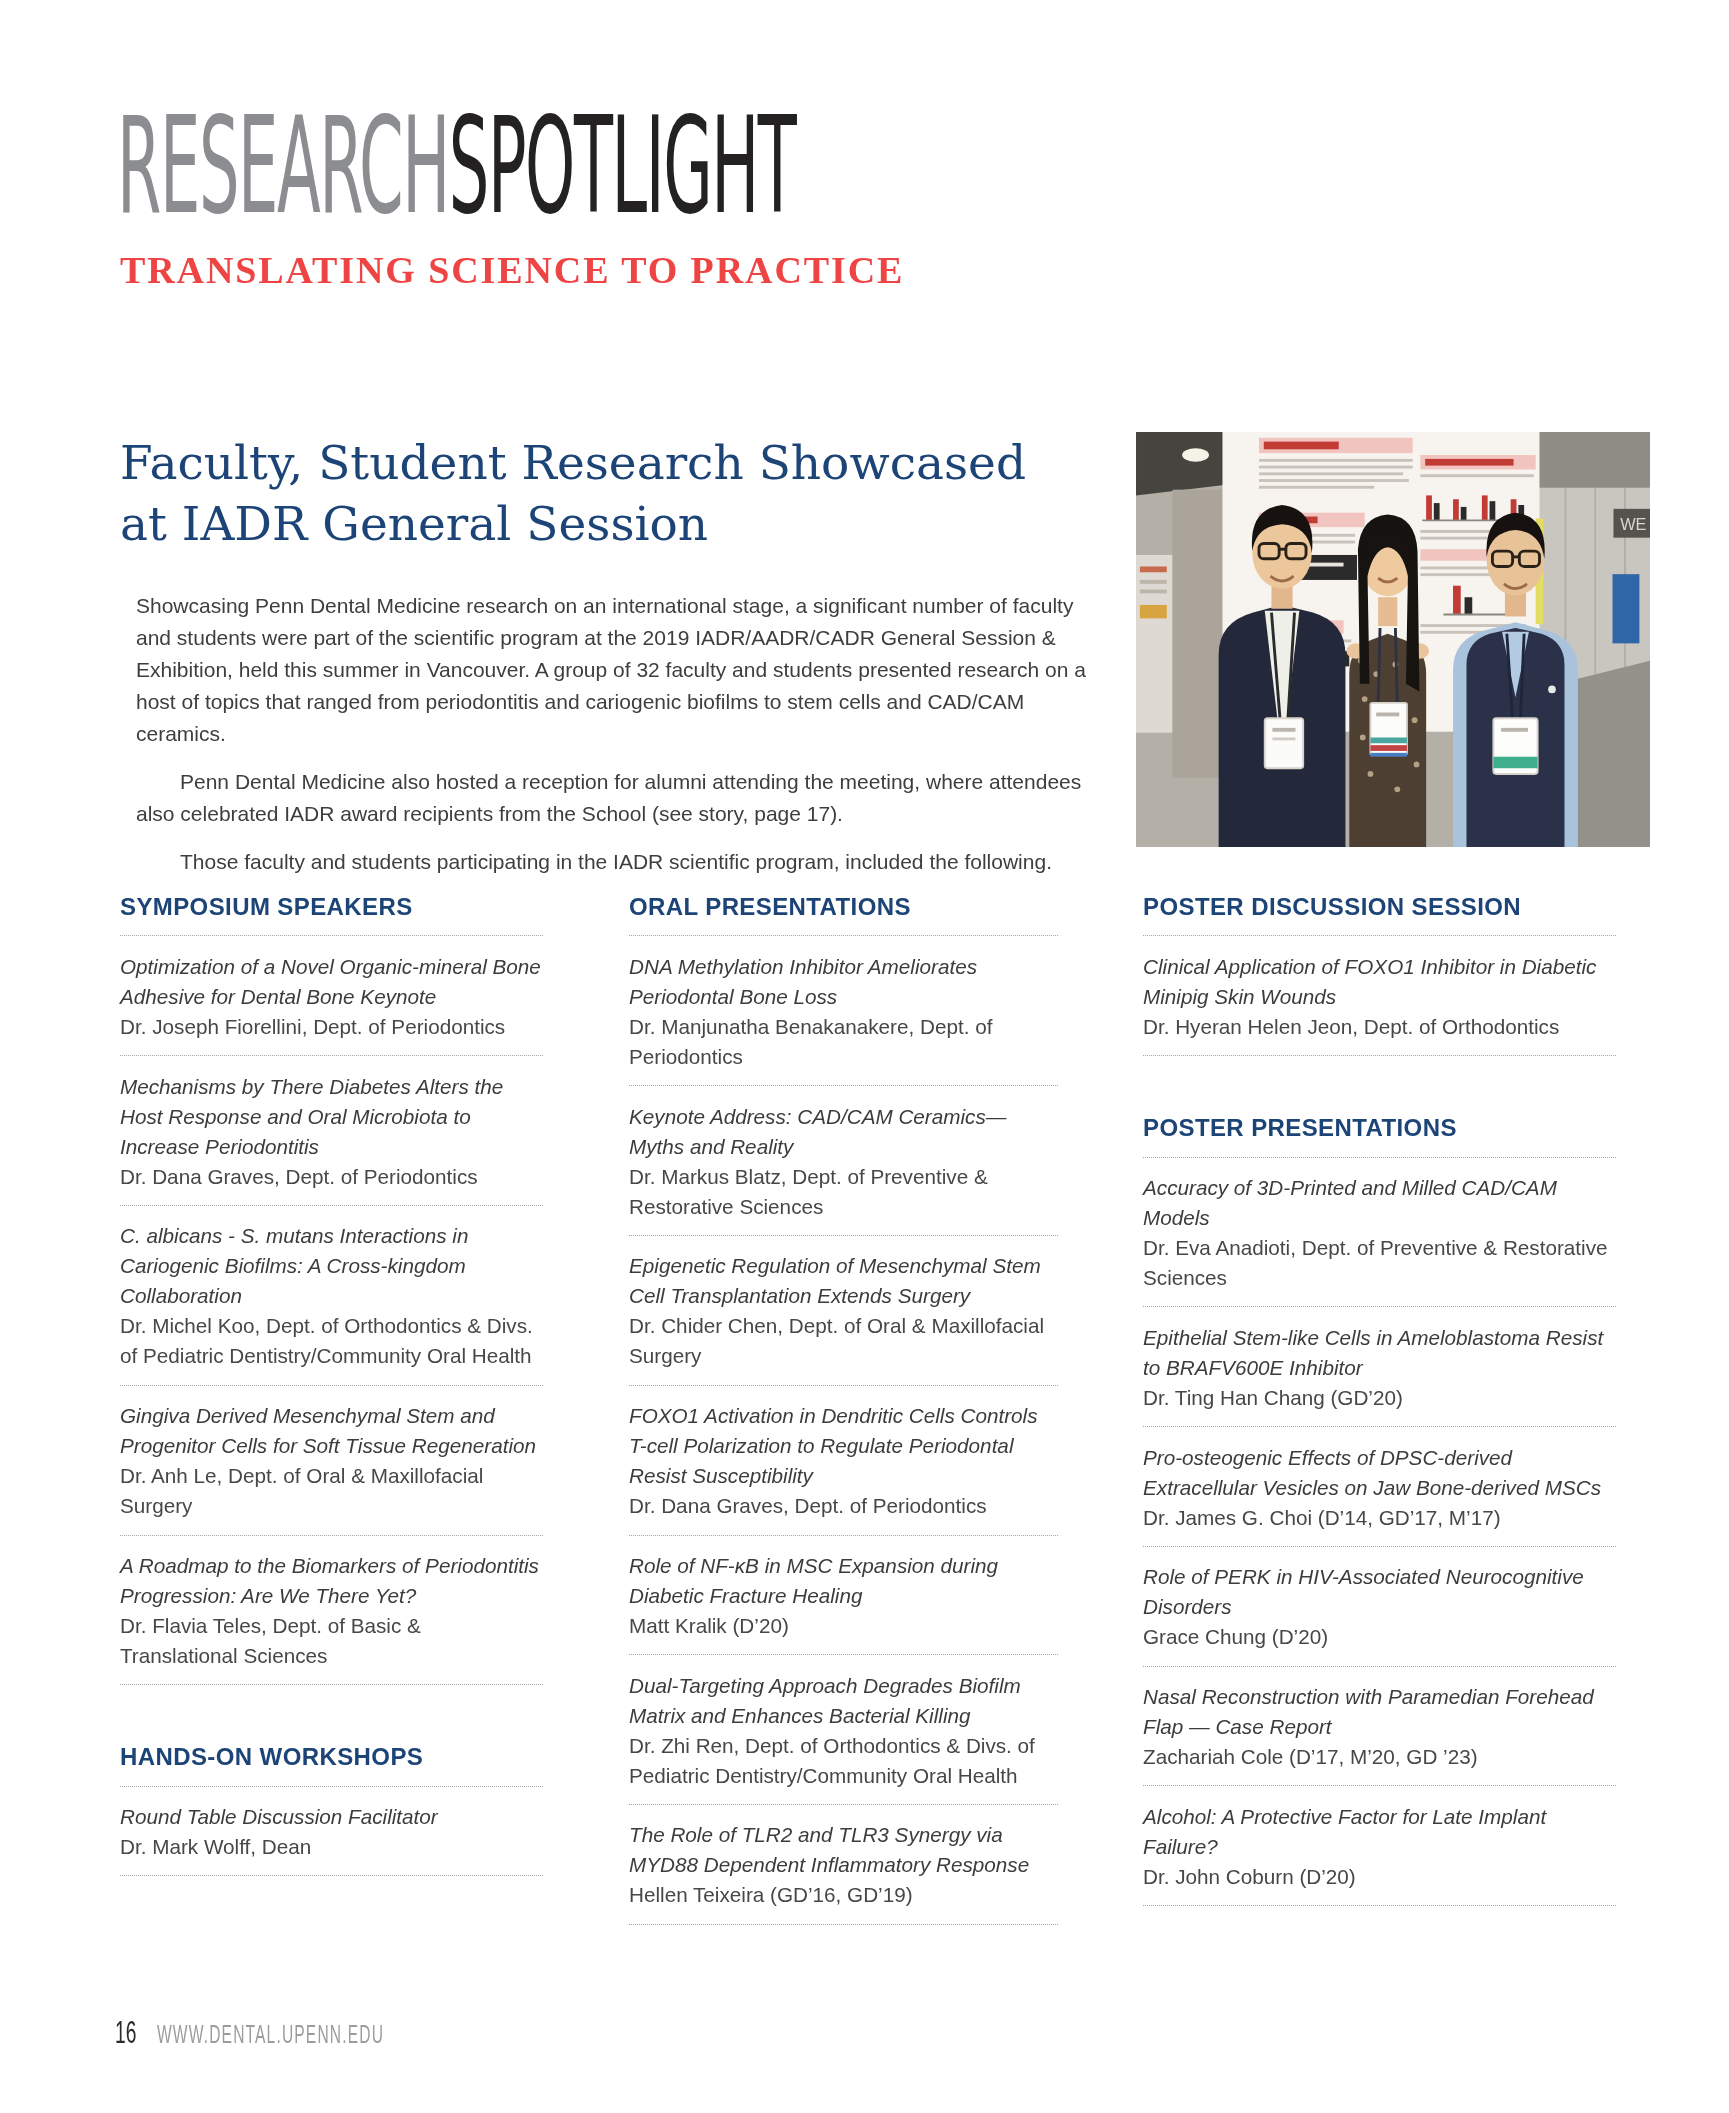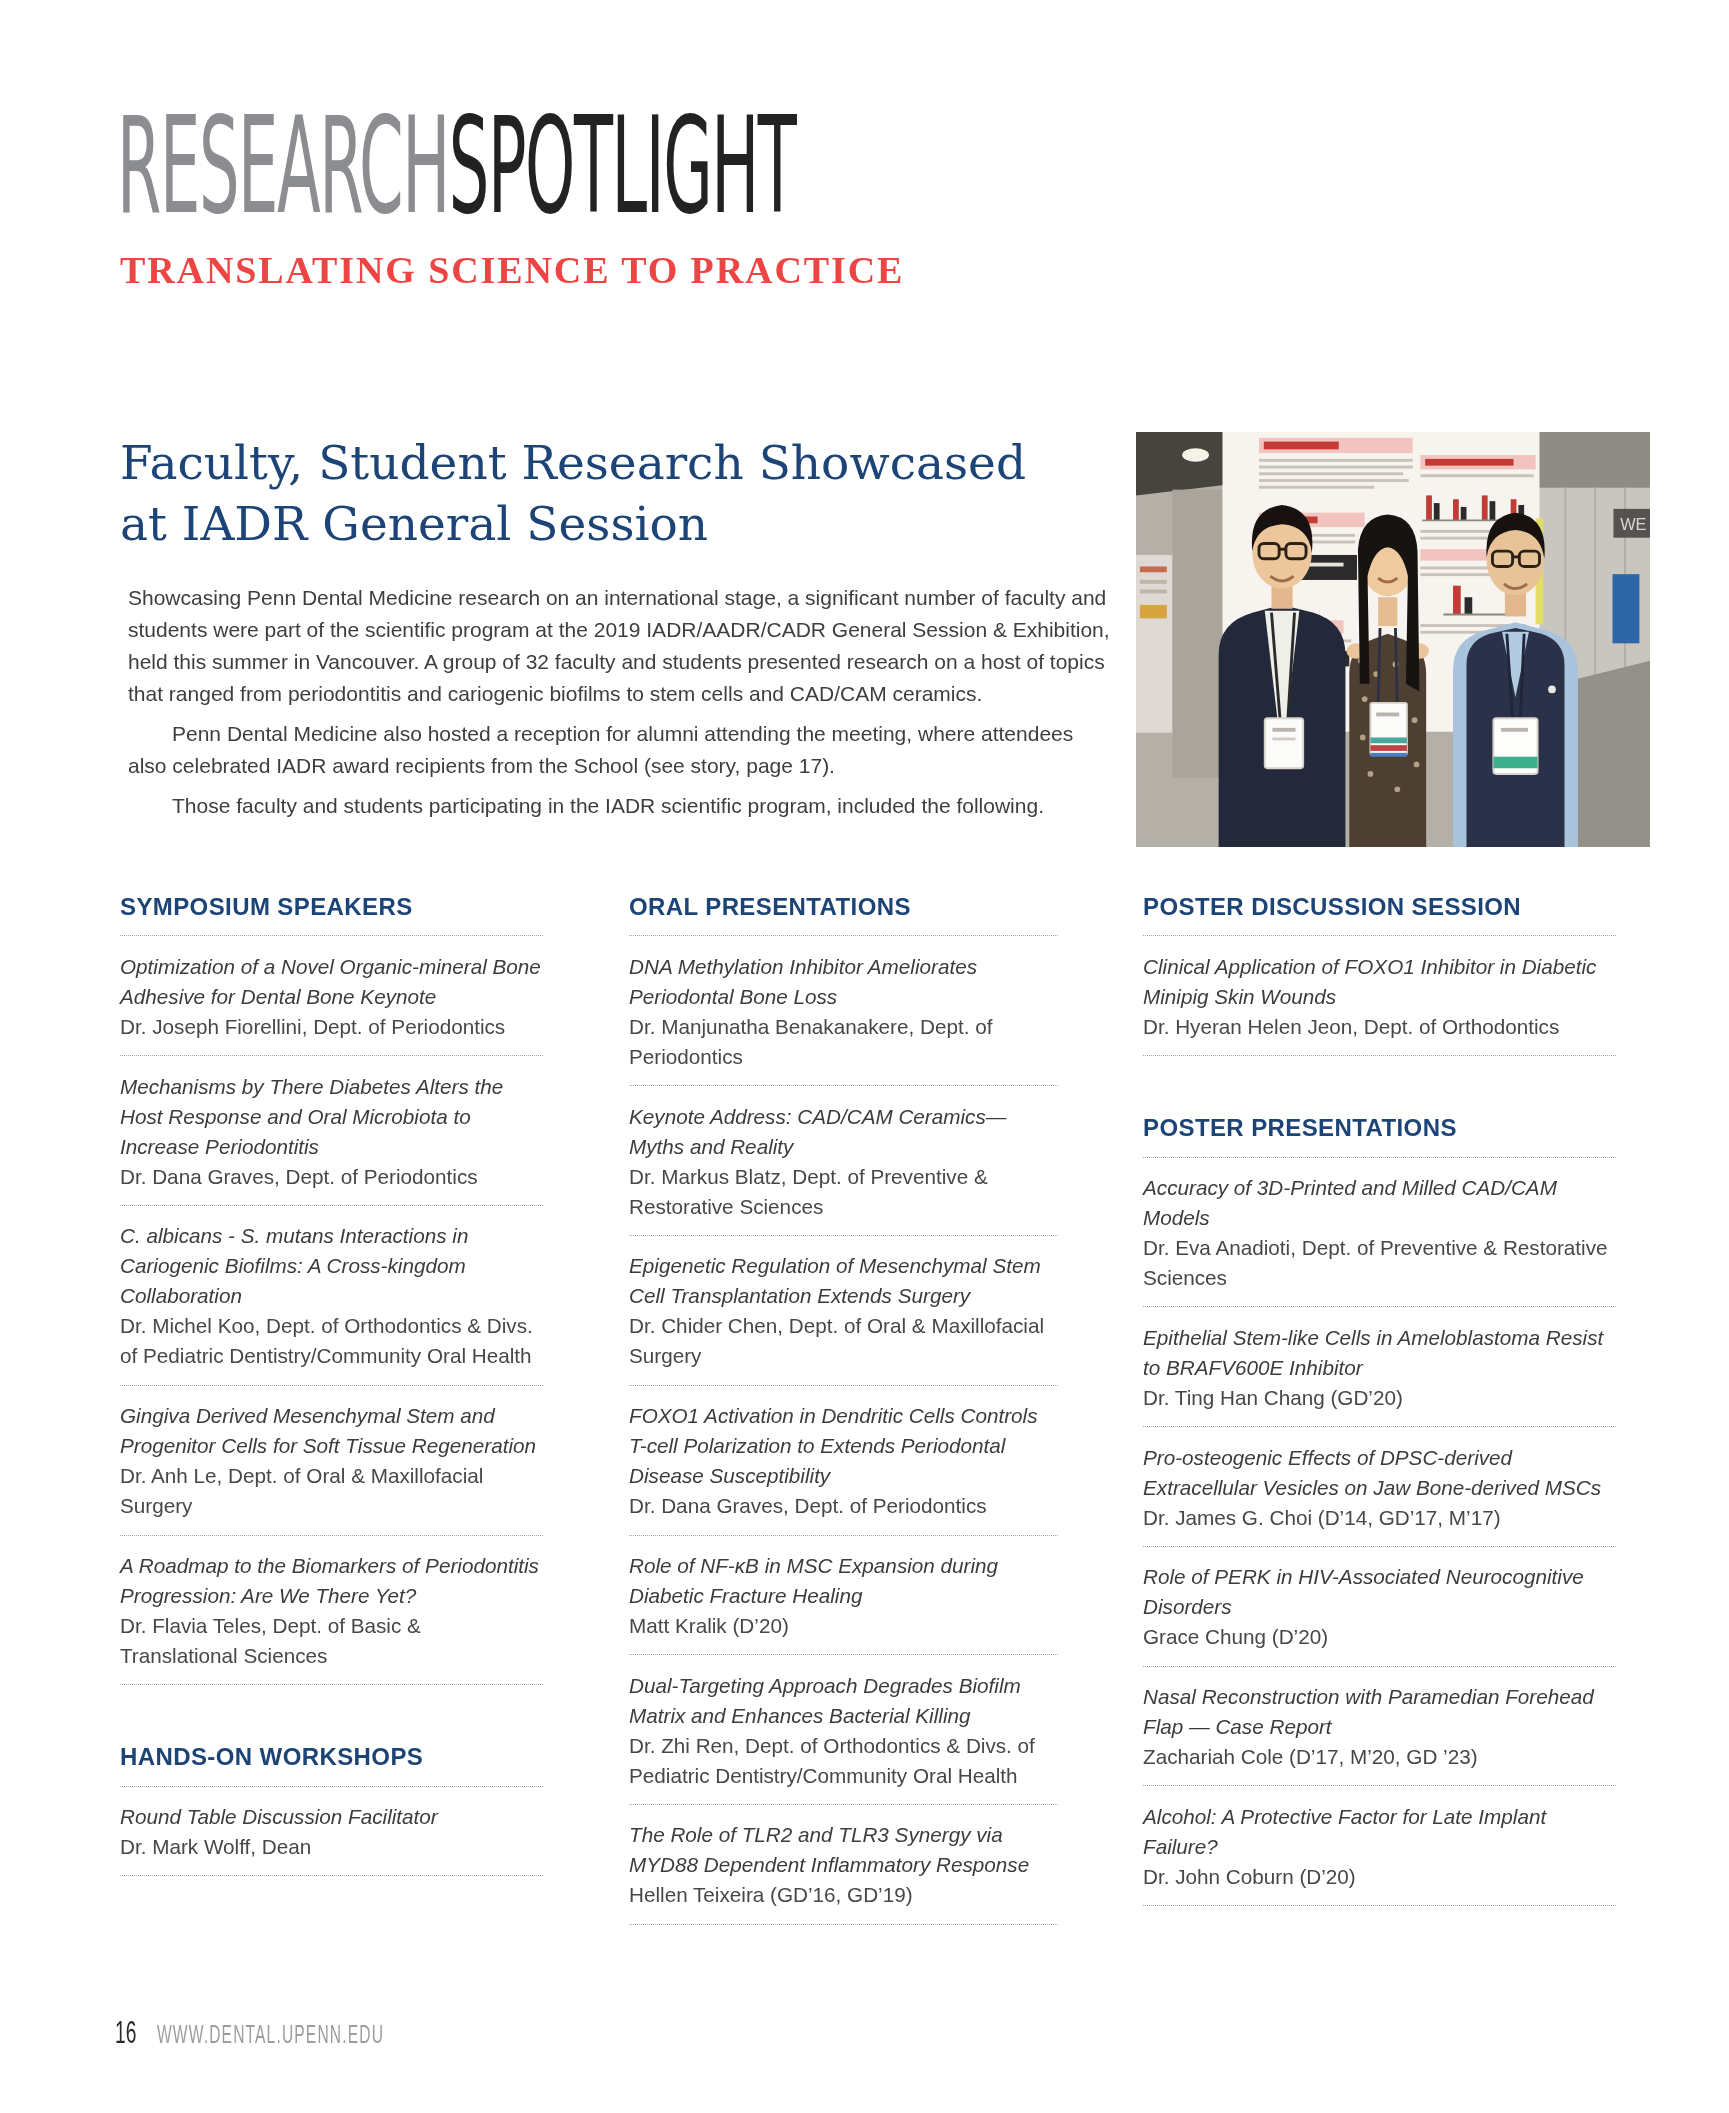--- a/index.html
+++ b/index.html
@@ -28,21 +28,21 @@
   
   .article-title {
     position:absolute; left:120px; top:432px; width:1057px;
     font-family:"DejaVu Serif", serif; font-weight:normal;
     font-size:47px; line-height:61px; color:#1d4477; margin:0;
   }
   .intro {
     position:absolute; left:120px; top:574px; width:1004px;
     font-size:21px; line-height:32px; color:#3e3e3e;
   }
-  .intro p { margin:8px; }
+  .intro p { margin:16px; }
   .intro p.indent { text-indent:44px; }
 
   
   .col { position:absolute; top:893px; }
   .col-1 { left:120px;  width:423px; }
   .col-2 { left:629px;  width:429px; }
   .col-3 { left:1143px; width:473px; }
 
   .section + .section { margin-top:58px; }
   .section-heading {
@@ -304,21 +304,21 @@
       <div class="entry-title">Keynote Address: CAD/CAM Ceramics—Myths and Reality</div>
       <div class="entry-author">Dr. Markus Blatz, Dept. of Preventive &amp; Restorative Sciences</div>
     </div>
     <div class="rule"></div>
     <div class="entry">
       <div class="entry-title">Epigenetic Regulation of Mesenchymal Stem Cell Transplantation Extends Surgery</div>
       <div class="entry-author">Dr. Chider Chen, Dept. of Oral &amp; Maxillofacial Surgery</div>
     </div>
     <div class="rule"></div>
     <div class="entry">
-      <div class="entry-title">FOXO1 Activation in Dendritic Cells Controls T-cell Polarization to Extends Periodontal Disease Susceptibility</div>
+      <div class="entry-title">FOXO1 Activation in Dendritic Cells Controls T-cell Polarization to Regulate Periodontal Resist Susceptibility</div>
       <div class="entry-author">Dr. Dana Graves, Dept. of Periodontics</div>
     </div>
     <div class="rule"></div>
     <div class="entry">
       <div class="entry-title">Role of NF-κB in MSC Expansion during Diabetic Fracture Healing</div>
       <div class="entry-author">Matt Kralik (D’20)</div>
     </div>
     <div class="rule"></div>
     <div class="entry">
       <div class="entry-title">Dual-Targeting Approach Degrades Biofilm Matrix and Enhances Bacterial Killing</div>

